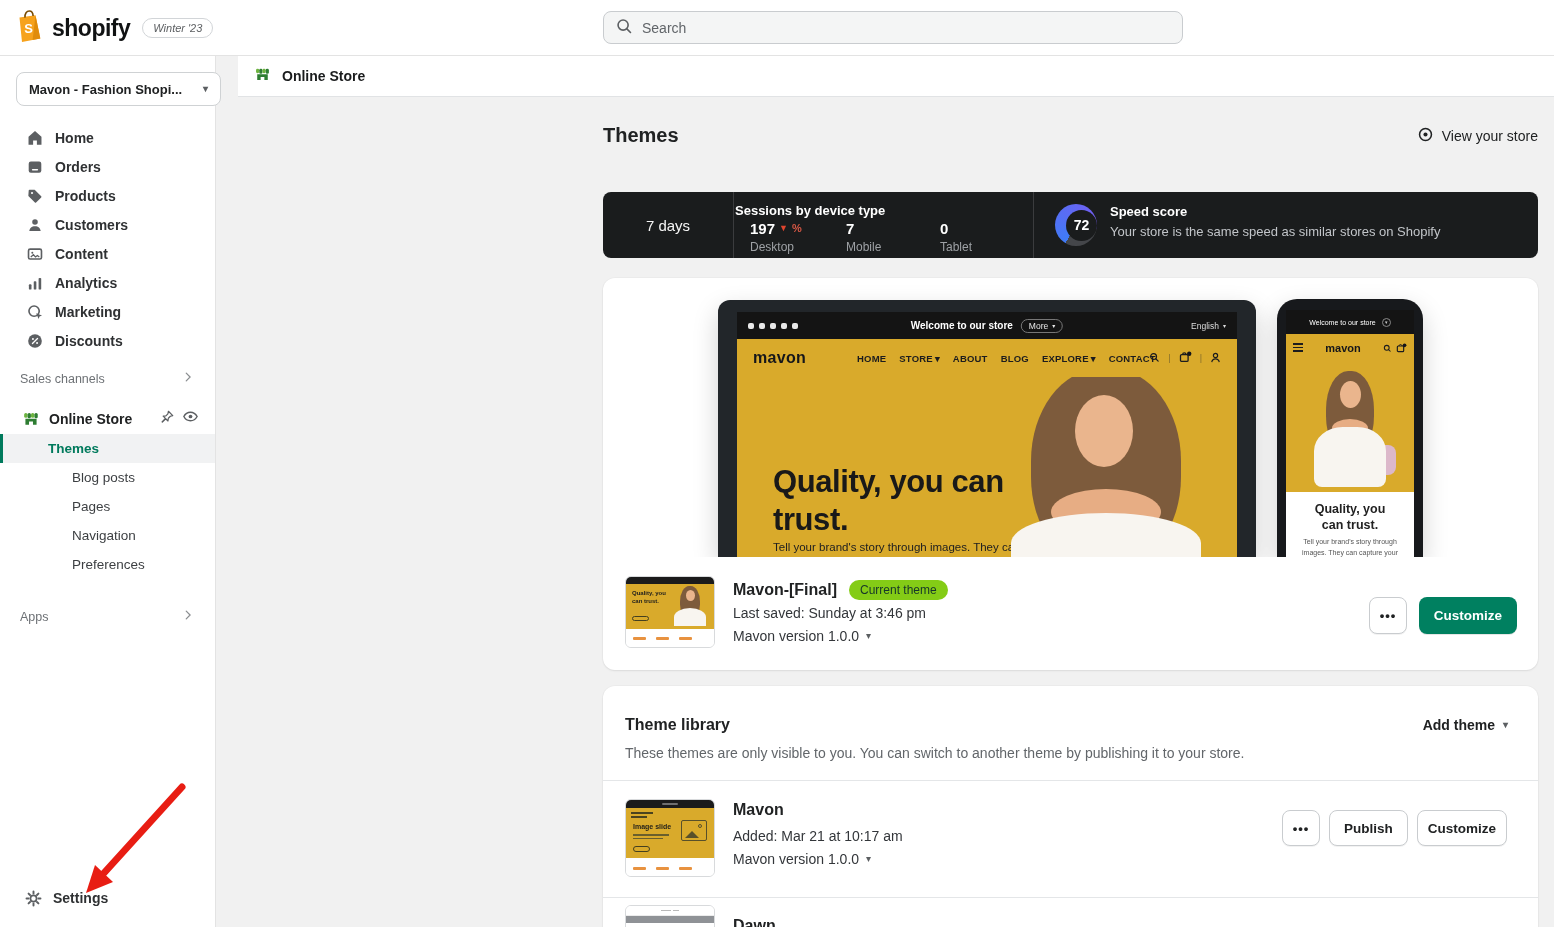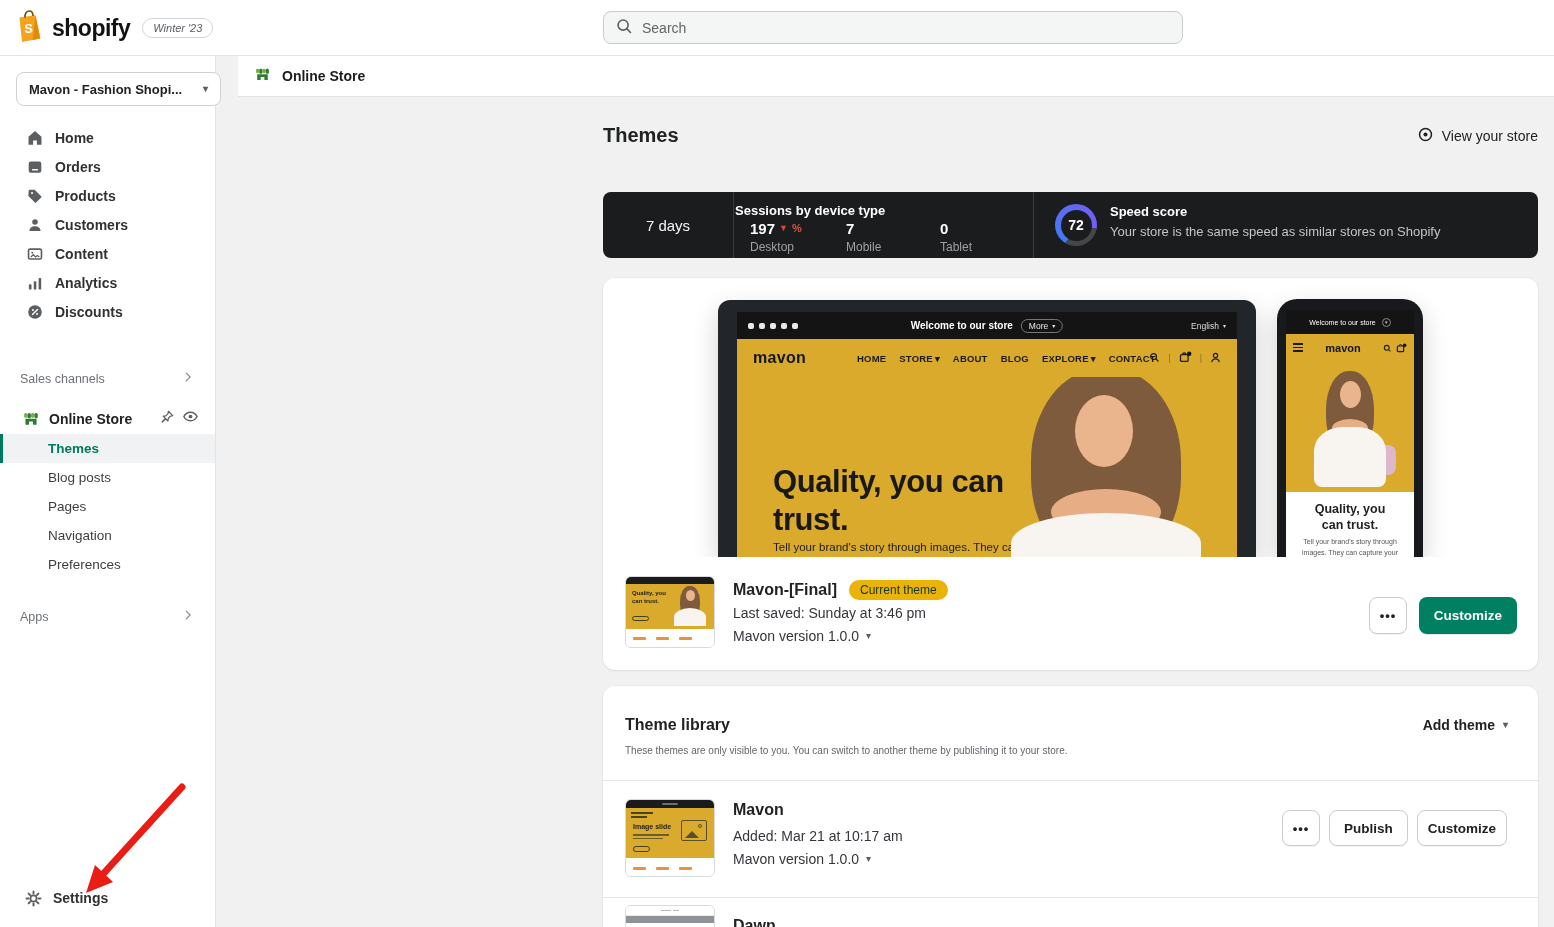--- a/index.html
+++ b/index.html
@@ -25,21 +25,21 @@
 .snav-item .slabel{font-size:14px;font-weight:600;color:#2f3133}
 .sicon{width:18px;height:18px;display:flex;align-items:center;justify-content:center;flex:none}
 .sec-row{position:absolute;left:0;width:100%;height:26px;display:flex;align-items:center;justify-content:space-between;padding:0 20px;cursor:pointer}
 .sec-label{font-size:12.5px;color:#6d7175}
 .row-channels{top:310px}
 .row-apps{top:548px}
 .online-row{position:absolute;top:348px;left:0;width:100%;height:29px;display:flex;align-items:center;padding-left:22px;gap:9px;cursor:pointer}
 .online-label{font-size:14px;font-weight:700;color:#202223}
 .online-actions{position:absolute;right:16px;top:0;height:29px;display:flex;align-items:center;gap:7px}
 .sub{position:absolute;top:378px;width:100%}
-.sub-item{height:29px;display:flex;align-items:center;padding-left:48px;font-size:13.5px;font-weight:500;color:#3c3f42;cursor:pointer}
+.sub-item{height:29px;display:flex;align-items:center;padding-left:72px;font-size:13.5px;font-weight:500;color:#3c3f42;cursor:pointer}
 .sub-item.active{background:#f1f2f3;border-left:3px solid #007a5c;padding-left:45px;color:#007a5c;font-weight:700}
 .settings-row{position:absolute;left:0;top:827px;height:30px;display:flex;align-items:center;padding-left:24px;gap:11px;width:100%;cursor:pointer}
 .settings-row .slabel{font-size:14px;font-weight:600;color:#2f3133}
 .arrow-svg{position:absolute;left:0;top:0;width:238px;height:871px;z-index:30;pointer-events:none}
 
 
 .pagehead{position:absolute;left:238px;top:56px;right:0;height:41px;background:#fff;border-bottom:1px solid #e1e3e5;display:flex;align-items:center;padding-left:16px;gap:11px;z-index:4}
 .pagehead-label{font-size:14px;font-weight:600;color:#1a1c1d}
 
 
@@ -53,21 +53,21 @@
 .stats .sep{position:absolute;top:0;bottom:0;width:1px;background:#3b3c3e}
 .sep1{left:130px}.sep2{left:430px}
 .period{position:absolute;left:0;top:0;width:130px;height:66px;display:flex;align-items:center;justify-content:center;font-size:15px;color:#f5f5f5}
 .sess-title{position:absolute;left:132px;top:11px;font-size:13px;font-weight:700}
 .dev{position:absolute;top:29px;display:flex;flex-direction:column;gap:4px}
 .dev0{left:147px}.dev1{left:243px}.dev2{left:337px}
 .val-row{display:flex;align-items:center;gap:4px;font-size:15px;font-weight:700;line-height:1}
 .trend{color:#e0452e;font-size:9px}
 .pct{color:#d65745;font-size:11px;font-weight:700}
 .dev .lbl{font-size:12px;color:#9ea1a5}
-.speed-ring{position:absolute;left:452px;top:12px;width:42px;height:42px;border-radius:50%;background:conic-gradient(from 210deg,#3f7bf6 0deg,#7a5af2 250deg,#44464a 250deg 360deg);display:flex;align-items:center;justify-content:center}
+.speed-ring{position:absolute;left:452px;top:12px;width:42px;height:42px;border-radius:50%;background:conic-gradient(from 210deg,#3f7bf6 0deg,#7a5af2 250deg,#44464a 250deg 360deg);display:flex;align-items:center;justify-content:flex-end}
 .ring-in{width:31px;height:31px;border-radius:50%;background:#1a1c1d;display:flex;align-items:center;justify-content:center;font-size:14px;font-weight:700;color:#fff}
 .speed-title{position:absolute;left:507px;top:12px;font-size:13px;font-weight:700}
 .speed-desc{position:absolute;left:507px;top:32px;font-size:13px;color:#c2c5c9}
 
 
 .card{position:absolute;left:365px;width:935px;background:#fff;border-radius:12px;box-shadow:0 1px 2px rgba(0,0,0,.08),0 0 0 1px rgba(0,0,0,.02)}
 .card-main{top:181px;height:392px;overflow:hidden}
 .preview{position:absolute;left:0;top:0;right:0;height:279px;overflow:hidden}
 
 
@@ -128,32 +128,32 @@
 .tt-yellow{position:relative;height:45px;background:#d9aa2b;overflow:hidden}
 .tt-title{position:absolute;left:6px;top:6px;width:42px;font-size:6px;font-weight:700;color:#1d1d1d;line-height:1.3}
 .tt-pill{position:absolute;left:6px;top:32px;width:17px;height:5px;border:1px solid #44401f;border-radius:3px}
 .tt-person .hair{right:14px;left:auto;top:2px;width:20px;height:34px}
 .tt-person .face{right:19px;left:auto;top:6px;width:9px;height:11px}
 .tt-person .shirt{right:8px;left:auto;top:24px;width:32px;height:18px}
 .tt-white{height:18px;background:#fff;display:flex;align-items:center;gap:10px;padding-left:7px}
 .tt-dash{width:13px;height:3px;background:#e8923f;border-radius:1px}
 .t-head{position:absolute;left:130px;top:23px;display:flex;align-items:center;gap:12px;height:20px}
 .t-name{font-size:16px;font-weight:700;color:#202223}
-.t-badge{background:#eab308;color:#16352a;font-size:12px;border-radius:11px;padding:3px 11px}
+.t-badge{background:#84cc16;color:#16352a;font-size:12px;border-radius:11px;padding:3px 11px}
 .t-saved{position:absolute;left:130px;top:48px;font-size:14px;color:#33363a}
 .t-ver{position:absolute;left:130px;top:71px;font-size:14px;color:#33363a;display:flex;gap:7px;align-items:center}
 .btn-ghost{background:#fff;border:1px solid #c9cccf;border-radius:8px;box-shadow:0 1px 0 rgba(0,0,0,.05);font-size:13.5px;font-weight:600;color:#202223;display:flex;align-items:center;justify-content:center;position:absolute;cursor:pointer}
 .btn-more1{right:131px;top:40px;width:38px;height:37px;font-size:13px;letter-spacing:1px}
 .btn-primary{position:absolute;right:21px;top:40px;width:98px;height:37px;background:#008060;border-radius:8px;color:#fff;font-size:13.5px;font-weight:600;display:flex;align-items:center;justify-content:center;cursor:pointer;box-shadow:0 1px 0 rgba(0,0,0,.1)}
 
 
 .card-lib{top:589px;height:360px}
 .lib-title{position:absolute;left:22px;top:30px;font-size:16px;font-weight:700;color:#202223}
 .lib-add{position:absolute;right:30px;top:31px;display:flex;gap:8px;align-items:center;font-size:14px;font-weight:600;color:#202223;cursor:pointer}
-.lib-sub{position:absolute;left:22px;top:59px;font-size:10px;color:#62666a}
+.lib-sub{position:absolute;left:22px;top:59px;font-size:14px;color:#62666a}
 .divider{position:absolute;left:0;right:0;height:1px;background:#e4e6e8}
 .div1{top:94px}.div2{top:211px}
 .thumb2{left:22px;top:113px;width:90px;height:78px}
 .t2-bar{height:8px;background:#1b1b1b;display:flex;align-items:center;justify-content:center}
 .t2-bar i{width:16px;height:2px;background:#6f6f6f;border-radius:1px;display:block}
 .t2-yellow{position:relative;height:50px;background:#d9aa2b}
 .t2-lines{position:absolute;left:5px;top:4px}
 .t2-lines i{display:block;width:22px;height:2px;background:#4a431f;margin-bottom:2px}
 .t2-title{position:absolute;left:7px;top:15px;font-size:7px;font-weight:700;color:#26231a}
 .t2-sub{position:absolute;left:7px;top:26px;width:38px}
@@ -262,20 +262,29 @@
               <rect x="3.2" y="11.5" width="2.9" height="5.8" rx="1" fill="#5c5f62"></rect>
               <rect x="8.6" y="8" width="2.9" height="9.3" rx="1" fill="#5c5f62"></rect>
               <rect x="14" y="4.4" width="2.9" height="12.9" rx="1" fill="#5c5f62"></rect>
             </svg>
           </span>
         <span class="slabel">Analytics</span>
       </div>
       <div class="snav-item">
         <span class="sicon">
             <svg width="18" height="18" viewBox="0 0 20 20">
+              <circle cx="9" cy="9" r="5.7" fill="none" stroke="#5c5f62" stroke-width="1.8"></circle>
+              <path d="M11.3 11.3l6.5 2.7-2.8 1-1 2.8Z" fill="#5c5f62"></path>
+            </svg>
+          </span>
+        <span class="slabel">Marketing</span>
+      </div>
+      <div class="snav-item">
+        <span class="sicon">
+            <svg width="18" height="18" viewBox="0 0 20 20">
               <circle cx="10" cy="10" r="7.6" fill="#5c5f62"></circle>
               <path d="M7.2 12.8l5.6-5.6" stroke="#fff" stroke-width="1.5" stroke-linecap="round"></path>
               <circle cx="7.7" cy="7.7" r="1.1" fill="#fff"></circle>
               <circle cx="12.3" cy="12.3" r="1.1" fill="#fff"></circle>
             </svg>
           </span>
         <span class="slabel">Discounts</span>
       </div>
     </div>
 

